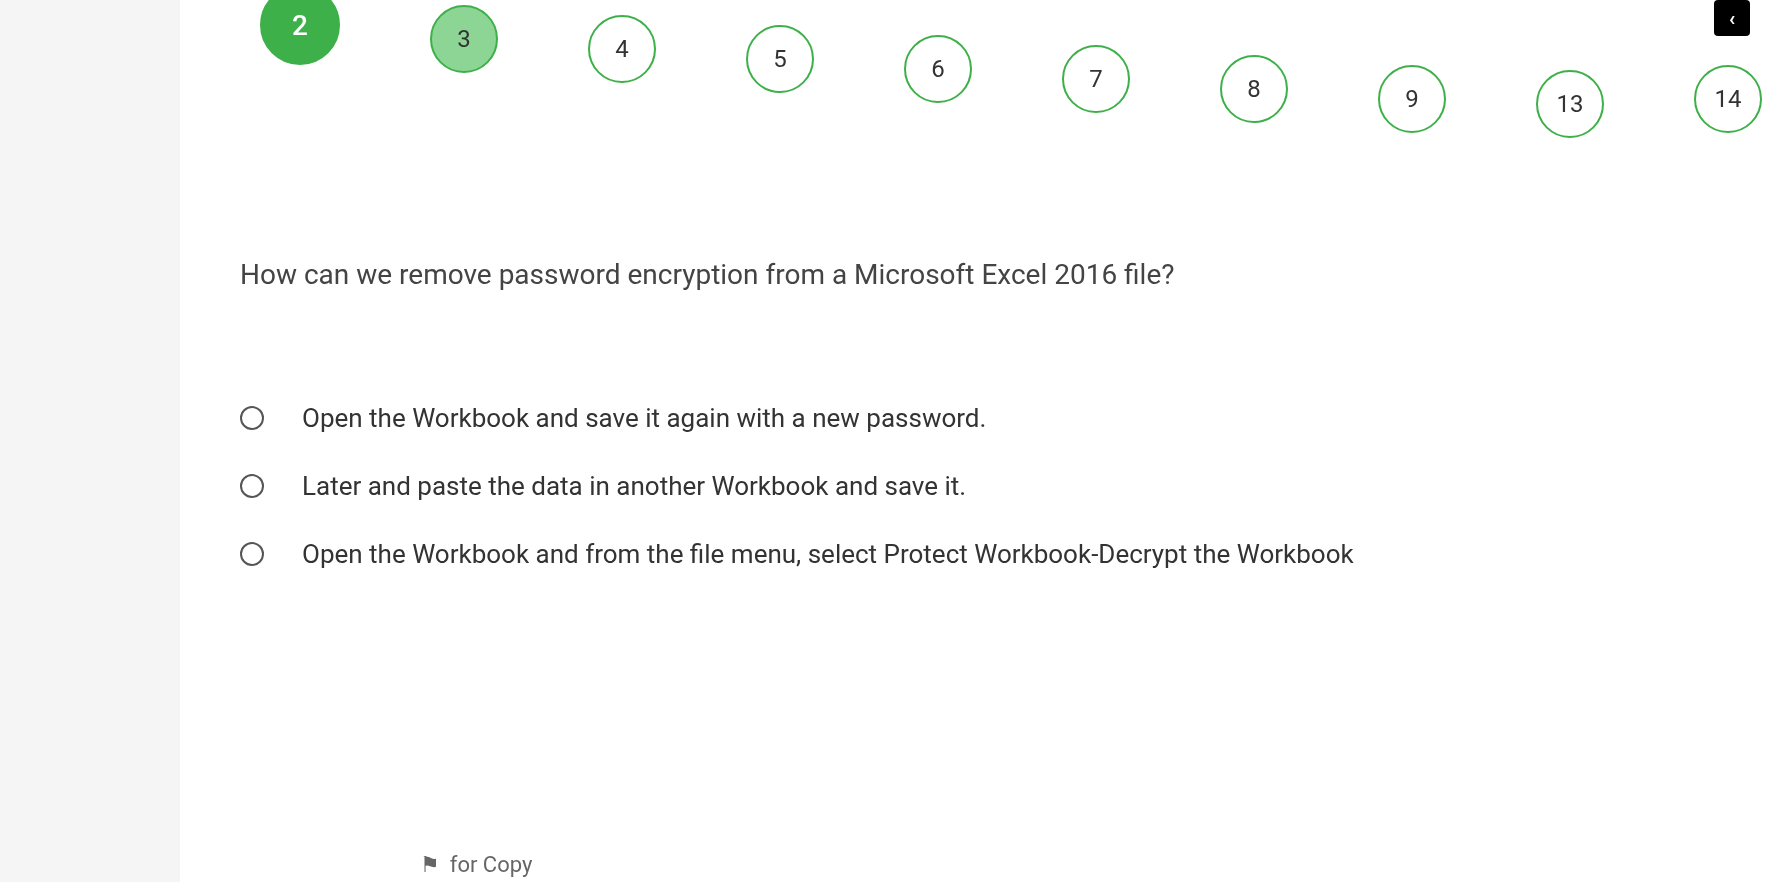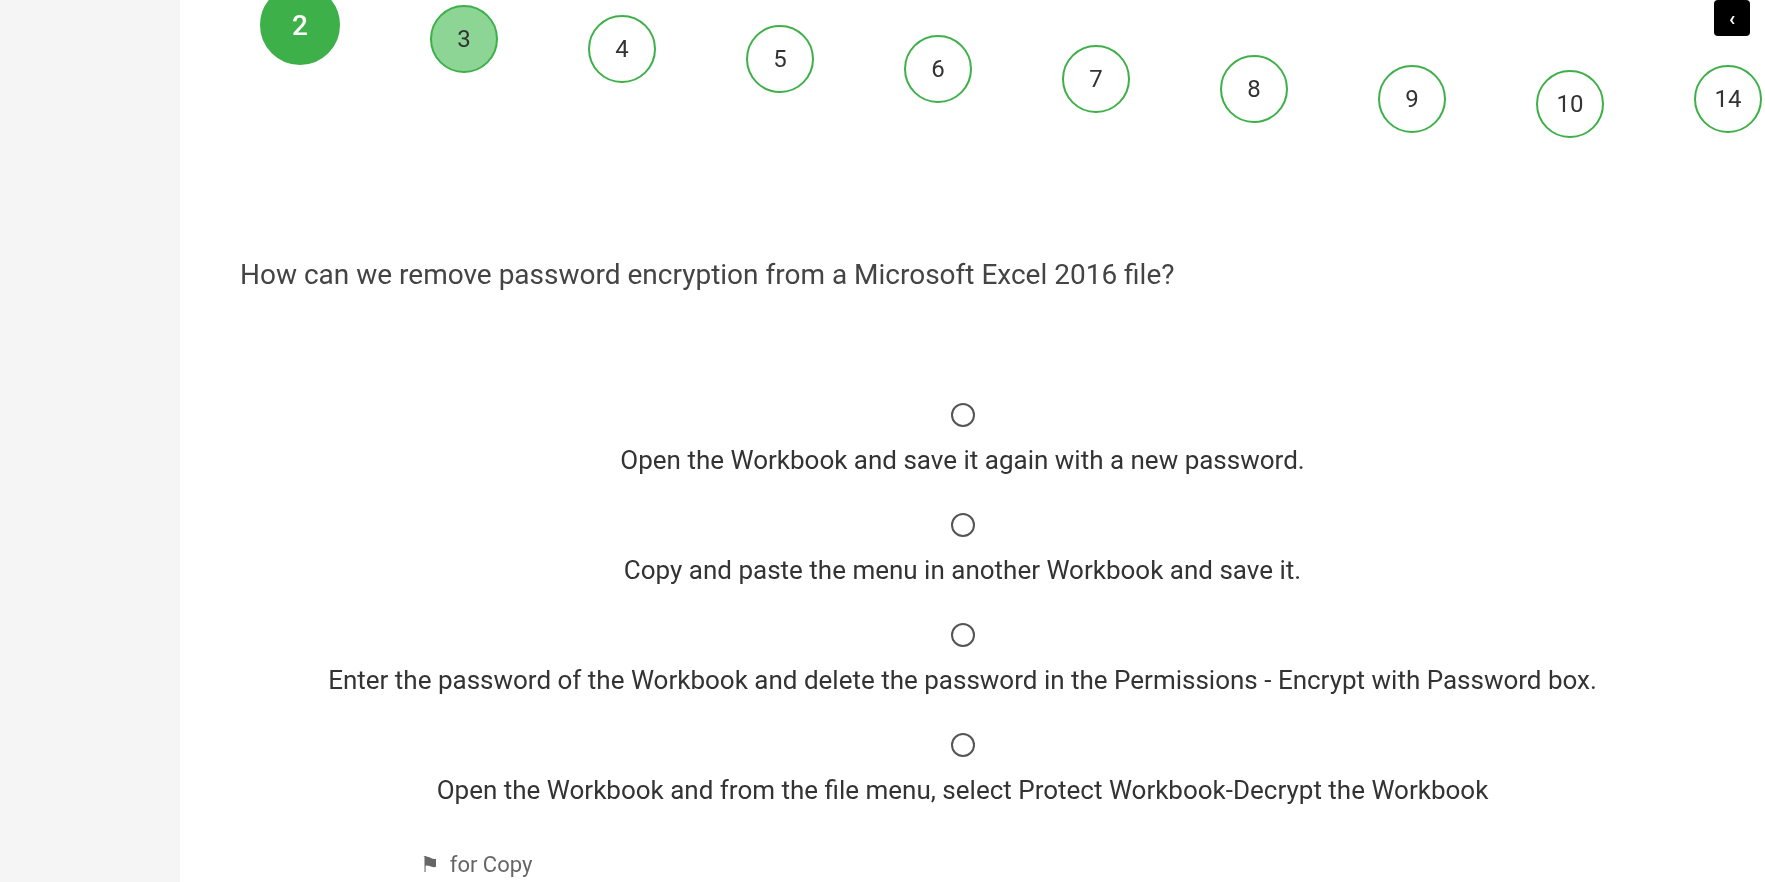--- a/index.html
+++ b/index.html
@@ -93,23 +93,22 @@
       font-weight: 400;
     }
     .options {
       display: flex;
       flex-direction: column;
       gap: 38px;
     }
     .option {
       display: flex;
       align-items: center;
-      gap: 18px;
+      gap: 38px;
       cursor: pointer;
-      flex-direction: column;
     }
     .radio-circle {
       width: 24px;
       height: 24px;
       border: 2.5px solid #555555;
       border-radius: 50%;
       flex-shrink: 0;
     }
     .option-text {
       font-size: 26px;
@@ -155,42 +154,38 @@
     <div class="nav-circle">
       <span>7</span>
     </div>
     <div class="nav-circle">
       <span>8</span>
     </div>
     <div class="nav-circle">
       <span>9</span>
     </div>
     <div class="nav-circle">
-      <span>10</span>
+      <span>13</span>
     </div>
     <div class="nav-circle">
       <span>14</span>
     </div>
   </div>
 
   <div class="question-area">
     <div class="question-text">How can we remove password encryption from a Microsoft Excel 2016 file?</div>
 
     <div class="options">
       <div class="option">
         <div class="radio-circle"></div>
         <div class="option-text">Open the Workbook and save it again with a new password.</div>
       </div>
       <div class="option">
         <div class="radio-circle"></div>
-        <div class="option-text">Copy and paste the menu in another Workbook and save it.</div>
-      </div>
-      <div class="option">
-        <div class="radio-circle"></div>
-        <div class="option-text">Enter the password of the Workbook and delete the password in the Permissions - Encrypt with Password box.</div>
+        <div class="option-text">Later and paste the data in another Workbook and save it.</div>
       </div>
       <div class="option">
         <div class="radio-circle"></div>
         <div class="option-text">Open the Workbook and from the file menu, select Protect Workbook-Decrypt the Workbook</div>
       </div>
     </div>
   </div>
 
   <div class="flag-later">
     <span>⚑</span>

